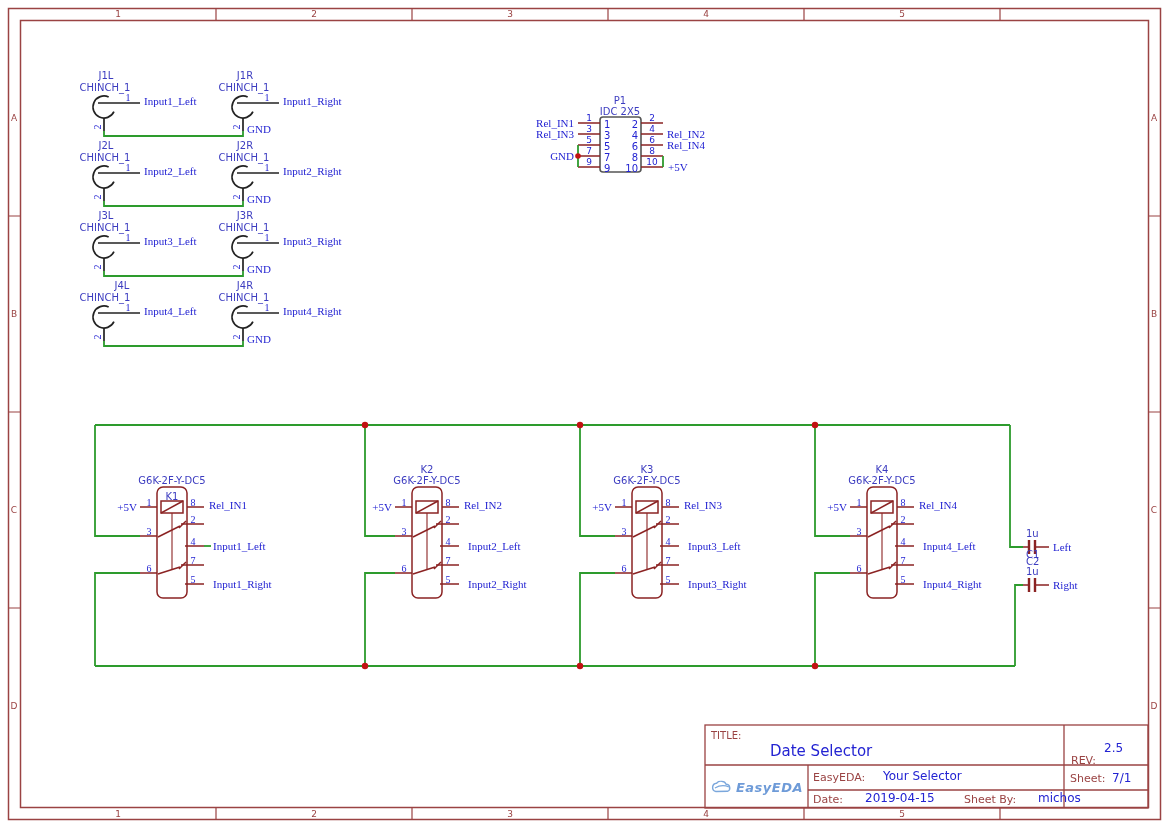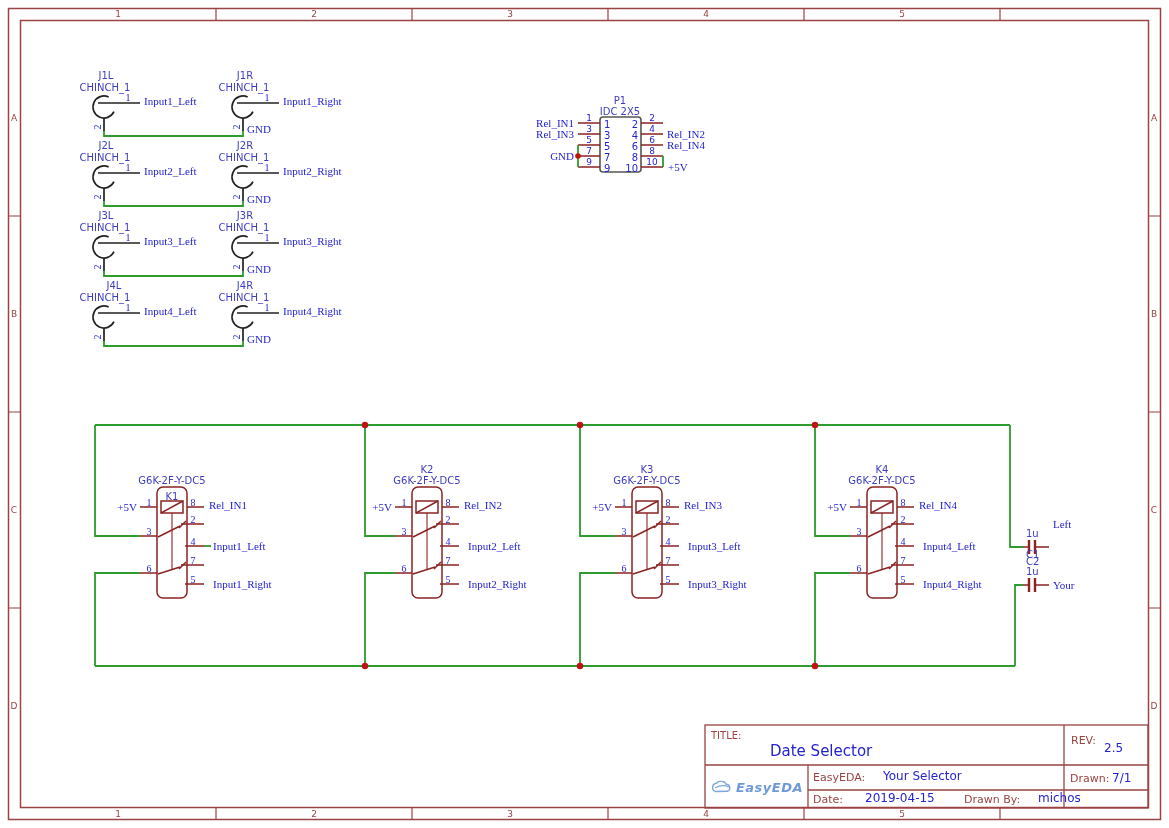--- a/index.html
+++ b/index.html
@@ -253,21 +253,21 @@
 <div class="t net tl" style="left:144px;top:241px">Input3_Left</div>
 <div class="t pn rot" style="left:97px;top:267px">2</div>
 
 <div class="t des" style="left:245px;top:215px">J3R</div>
 <div class="t des" style="left:244px;top:227px">CHINCH_1</div>
 <div class="t pn" style="left:267px;top:237px">1</div>
 <div class="t net tl" style="left:283px;top:241px">Input3_Right</div>
 <div class="t pn rot" style="left:236px;top:267px">2</div>
 <div class="t net tl" style="left:247px;top:269px">GND</div>
 
-<div class="t des" style="left:114px;top:285px">J4L</div>
+<div class="t des" style="left:122px;top:285px">J4L</div>
 <div class="t des" style="left:105px;top:297px">CHINCH_1</div>
 <div class="t pn" style="left:128px;top:307px">1</div>
 <div class="t net tl" style="left:144px;top:311px">Input4_Left</div>
 <div class="t pn rot" style="left:97px;top:337px">2</div>
 
 <div class="t des" style="left:245px;top:285px">J4R</div>
 <div class="t des" style="left:244px;top:297px">CHINCH_1</div>
 <div class="t pn" style="left:267px;top:307px">1</div>
 <div class="t net tl" style="left:283px;top:311px">Input4_Right</div>
 <div class="t pn rot" style="left:236px;top:337px">2</div>
@@ -357,36 +357,36 @@
 <div class="t pn" style="left:903px;top:541px">4</div>
 <div class="t pn" style="left:903px;top:560px">7</div>
 <div class="t pn" style="left:903px;top:579px">5</div>
 <div class="t net tr" style="left:847px;top:507px">+5V</div>
 <div class="t net tl" style="left:919px;top:505px">Rel_IN4</div>
 <div class="t net tl" style="left:923px;top:546px">Input4_Left</div>
 <div class="t net tl" style="left:923px;top:584px">Input4_Right</div>
 
 <div class="t des tl" style="left:1026px;top:554px">C1</div>
 <div class="t des tl" style="left:1026px;top:533px">1u</div>
-<div class="t net tl" style="left:1053px;top:524px">Left</div>
+<div class="t net tl" style="left:1053px;top:547px">Left</div>
 <div class="t des tl" style="left:1026px;top:561px">C2</div>
 <div class="t des tl" style="left:1026px;top:571px">1u</div>
-<div class="t net tl" style="left:1053px;top:585px">Your</div>
+<div class="t net tl" style="left:1053px;top:585px">Right</div>
 
 <div class="t tbl2 tl" style="left:711px;top:735px">TITLE:</div>
 <div class="t tbt tl" style="left:770px;top:751px">Date Selector</div>
-<div class="t tbl tl" style="left:1071px;top:740px">REV:</div>
+<div class="t tbl tl" style="left:1071px;top:760px">REV:</div>
 <div class="t tbv tl" style="left:1104px;top:748px">2.5</div>
 <div class="t tbl tl" style="left:813px;top:777px">EasyEDA:</div>
 <div class="t tbv tl" style="left:883px;top:776px">Your Selector</div>
-<div class="t tbl tl" style="left:1070px;top:778px">Drawn:</div>
+<div class="t tbl tl" style="left:1070px;top:778px">Sheet:</div>
 <div class="t tbv tl" style="left:1112px;top:778px">7/1</div>
 <div class="t tbl tl" style="left:813px;top:799px">Date:</div>
 <div class="t tbv tl" style="left:865px;top:798px">2019-04-15</div>
-<div class="t tbl tl" style="left:964px;top:799px">Drawn By:</div>
+<div class="t tbl tl" style="left:964px;top:799px">Sheet By:</div>
 <div class="t tbv tl" style="left:1038px;top:798px">michos</div>
 <div class="t" style="left:757px;top:787px">
   <span class="logo">
     <svg width="22" height="13" viewBox="0 0 22 13">
       <path d="M5 11 a4.2 4.2 0 0 1 .6-8.3 a5.4 4.6 0 0 1 9.6 1.1 a3.6 3.6 0 0 1 1.2 7.0 z" fill="none" stroke="#7ba7dc" stroke-width="1.4"></path>
       <path d="M4 7.5 Q11 3.5 18 6.5" fill="none" stroke="#7ba7dc" stroke-width="1.2"></path>
     </svg>
     <span>EasyEDA</span>
   </span>
 </div>

